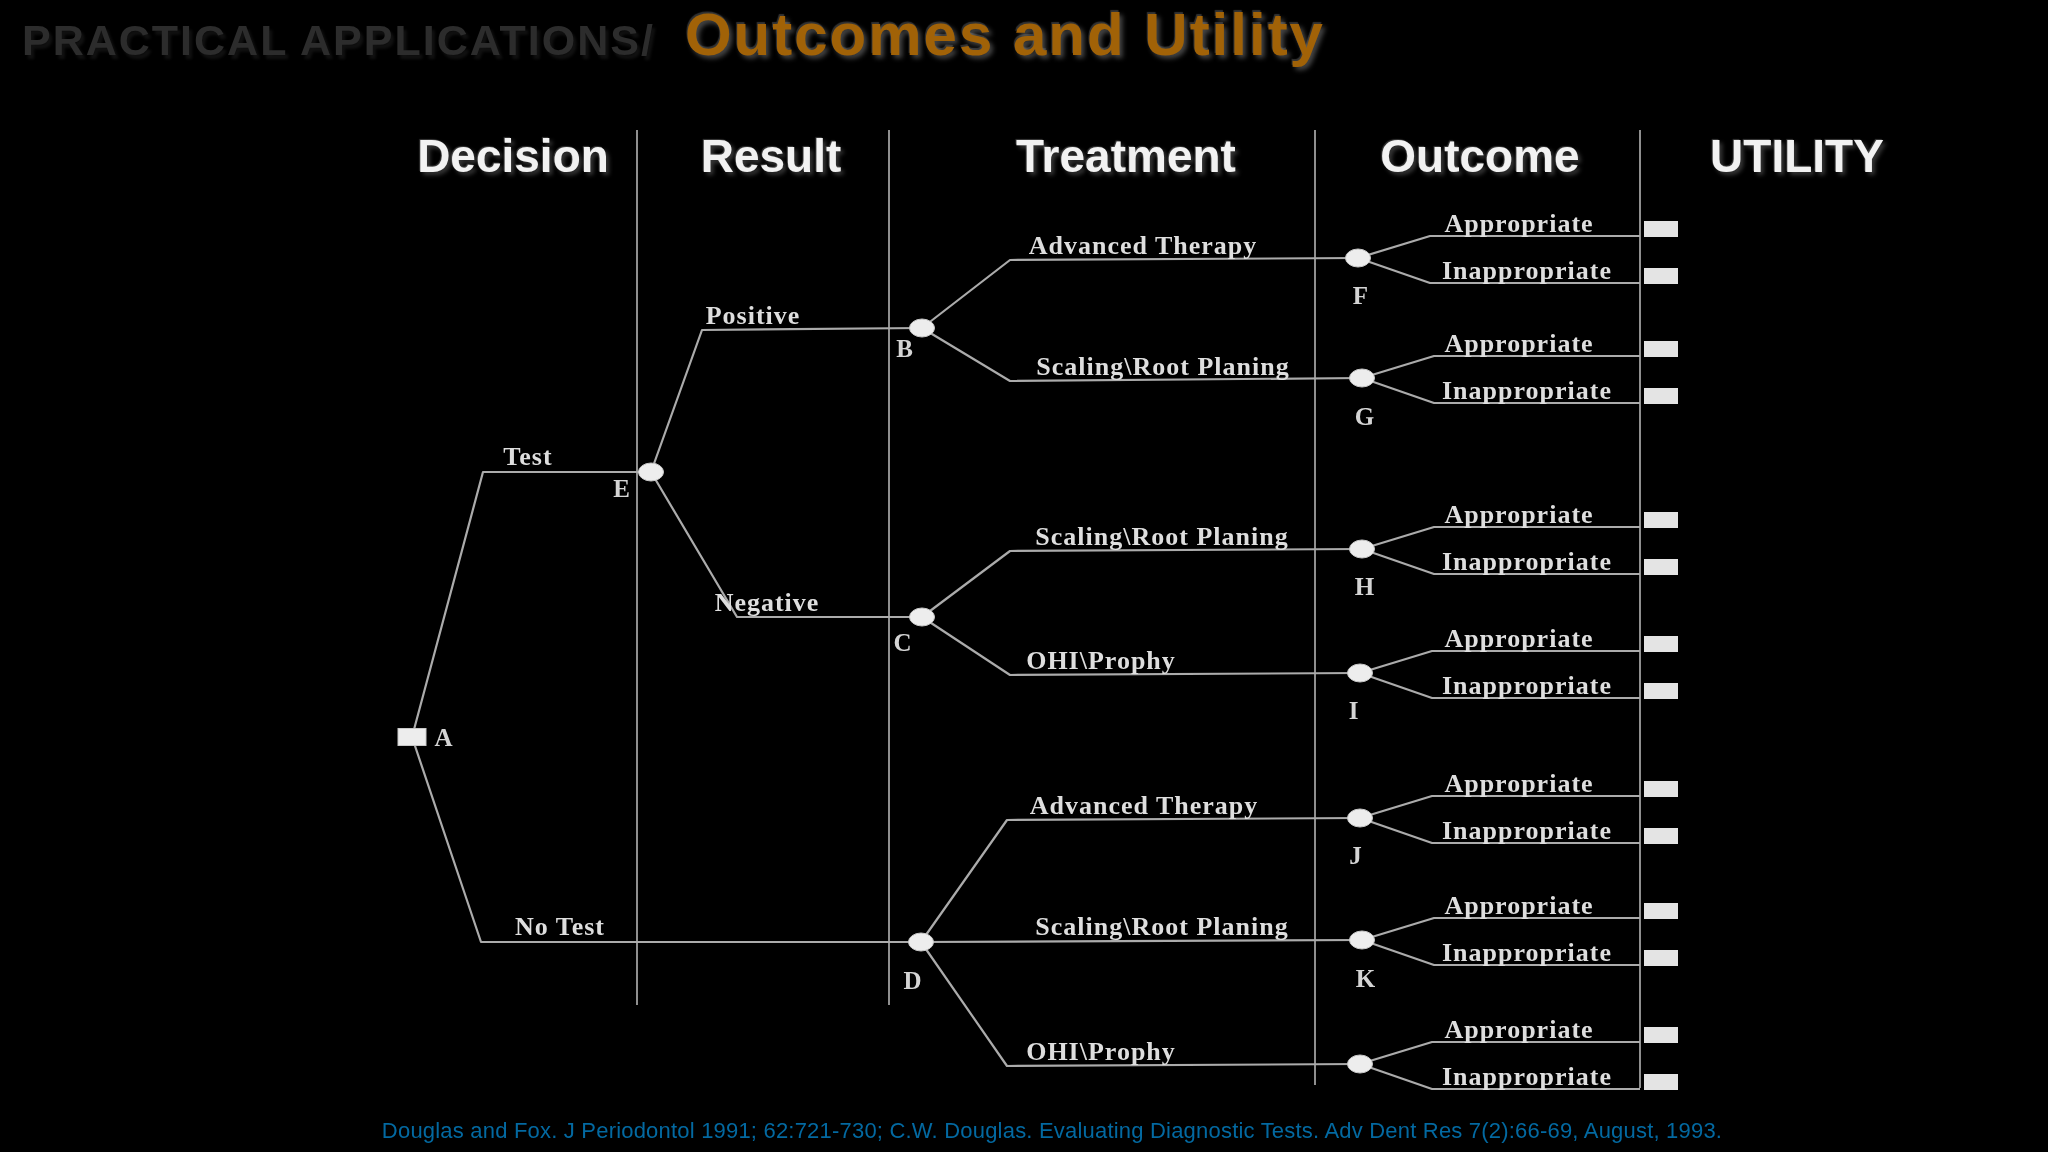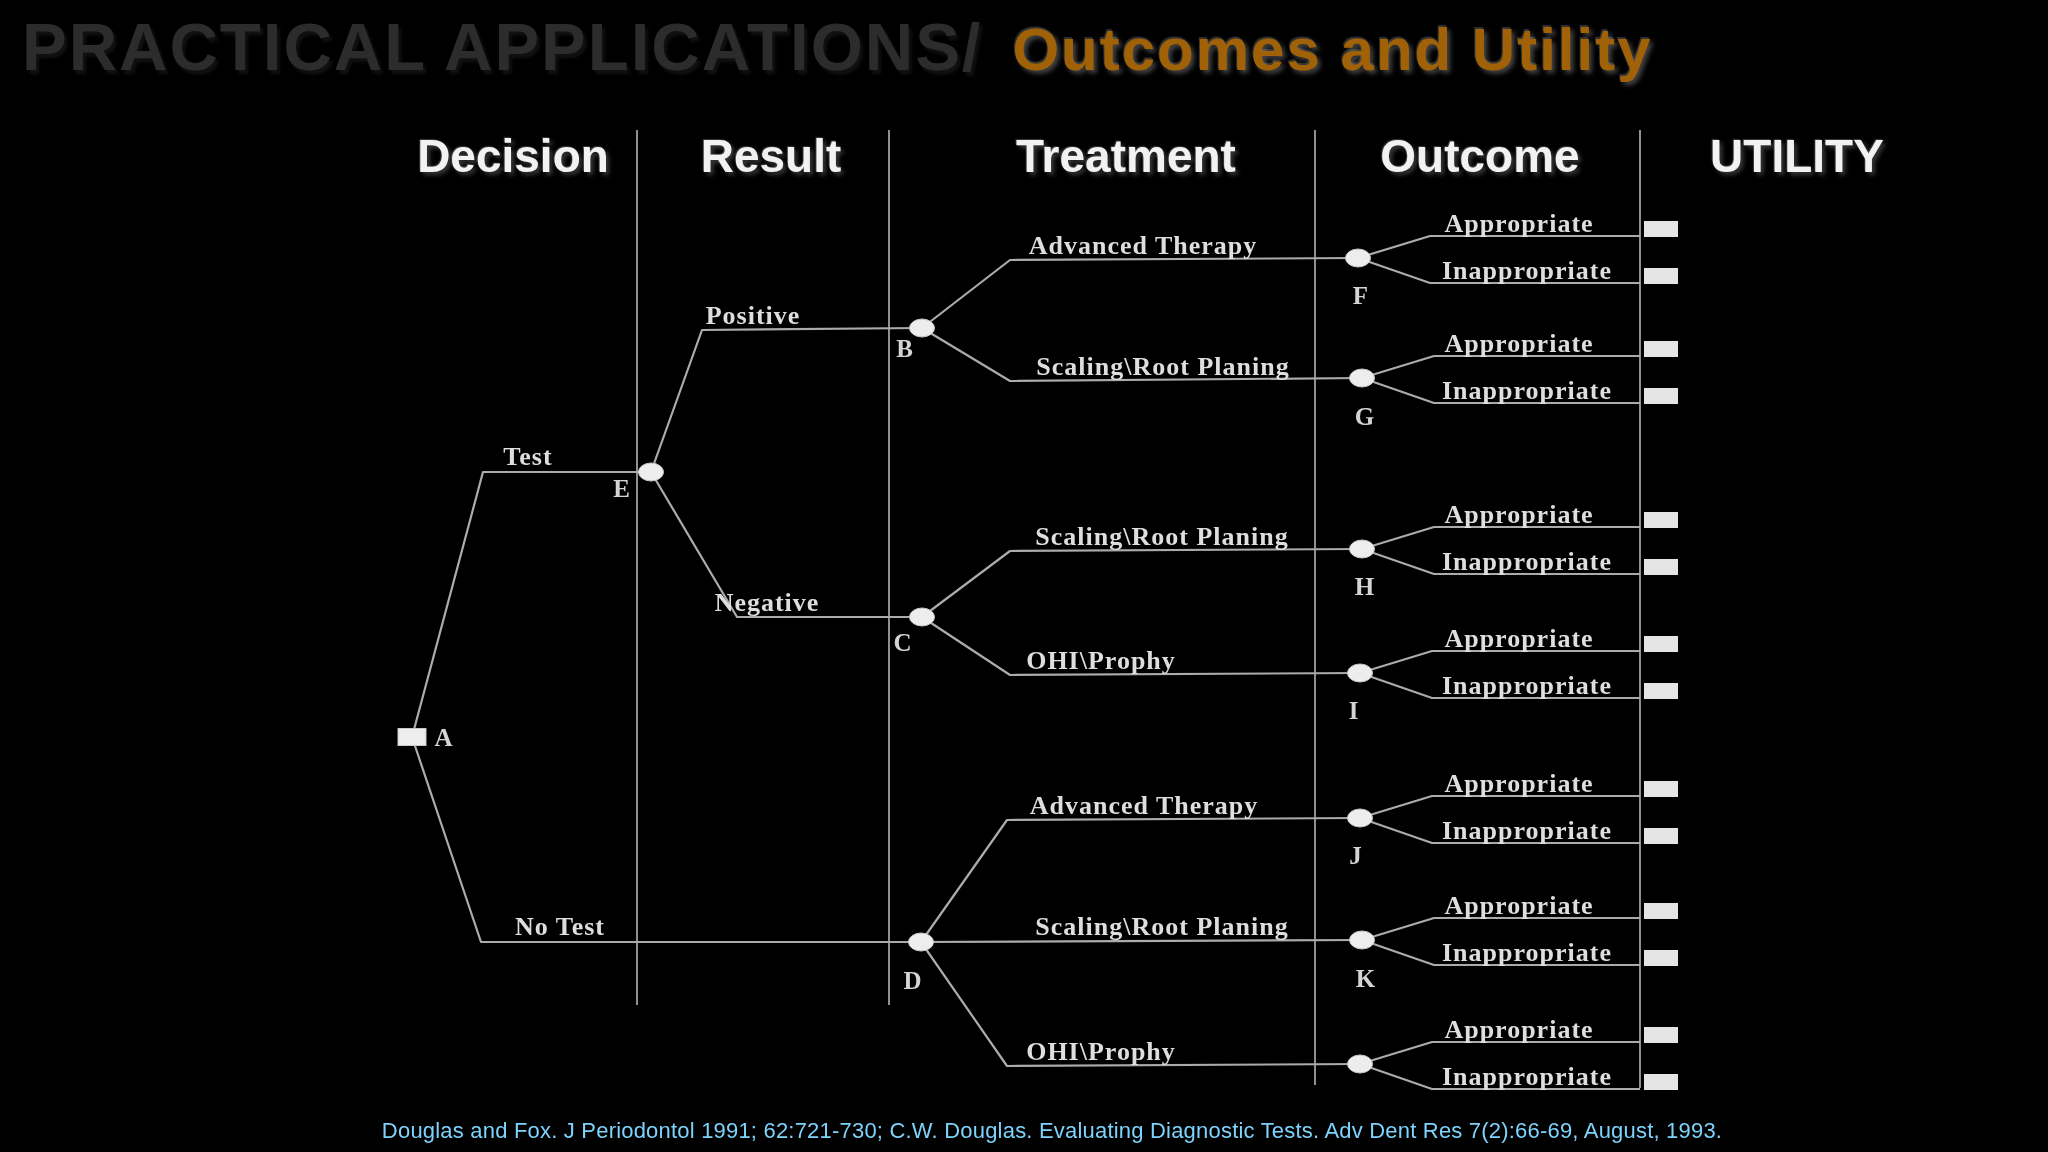--- a/index.html
+++ b/index.html
@@ -1,37 +1,37 @@
 <!DOCTYPE html>
 <html><head>
 <meta charset="utf-8">
 <style>
   html,body{margin:0;padding:0;background:#000;}
   body{width:2048px;height:1152px;position:relative;overflow:hidden;
        font-family:"Liberation Sans",sans-serif;}
   .title-row{position:absolute;left:22px;top:0px;height:96px;display:flex;
              align-items:baseline;gap:30px;white-space:nowrap;}
-  .title-muted{font-weight:bold;font-size:67px;letter-spacing:2px;color:#2c2c2c;
+  .title-muted{font-weight:bold;font-size:43px;letter-spacing:2px;color:#2c2c2c;
                text-shadow:3px 4px 3px #111;margin-top:8px;}
   .title-highlight{font-weight:bold;font-size:60px;letter-spacing:2px;color:#a16207;
                text-shadow:-1px -2px 1px rgba(200,200,200,0.25),3px 3px 5px rgba(130,130,130,0.55);}
   svg{position:absolute;left:0;top:0;}
   .col-header{font-family:"Liberation Sans",sans-serif;font-weight:bold;font-size:46px;
               fill:#f2f2f2;text-anchor:middle;
               text-shadow:-1px -1px 1px rgba(190,190,190,0.3),3px 3px 4px rgba(110,110,110,0.5);}
   .branch-label,.terminal-label{font-family:"Liberation Serif",serif;font-weight:bold;
               font-size:26px;fill:#dedede;letter-spacing:1px;text-anchor:middle;}
   .node-letter{font-family:"Liberation Serif",serif;font-weight:bold;font-size:25px;
               fill:#d4d4d4;text-anchor:middle;letter-spacing:1px;}
   .tree-line{fill:none;stroke:#ababab;stroke-width:2.2;stroke-linejoin:round;}
   .divider-line{stroke:#8f8f8f;stroke-width:2;}
   .node-shape{fill:#ededed;stroke:#c8c8c8;stroke-width:1;}
   .utility-box{fill:#e4e4e4;}
   .citation{position:absolute;left:0;top:1118px;width:100%;text-align:center;
-            text-indent:56px;font-size:22px;letter-spacing:0.2px;color:#7dd3fc;}
+            text-indent:56px;font-size:22px;letter-spacing:0.2px;color:#0369a1;}
 </style>
 </head>
 <body style="background: rgb(0, 0, 0);">
 
 <div class="title-row">
   <span class="title-muted">PRACTICAL APPLICATIONS/</span>
   <span class="title-highlight">Outcomes and Utility</span>
 </div>
 
 <svg id="tree-svg" width="2048" height="1152" viewBox="0 0 2048 1152">

